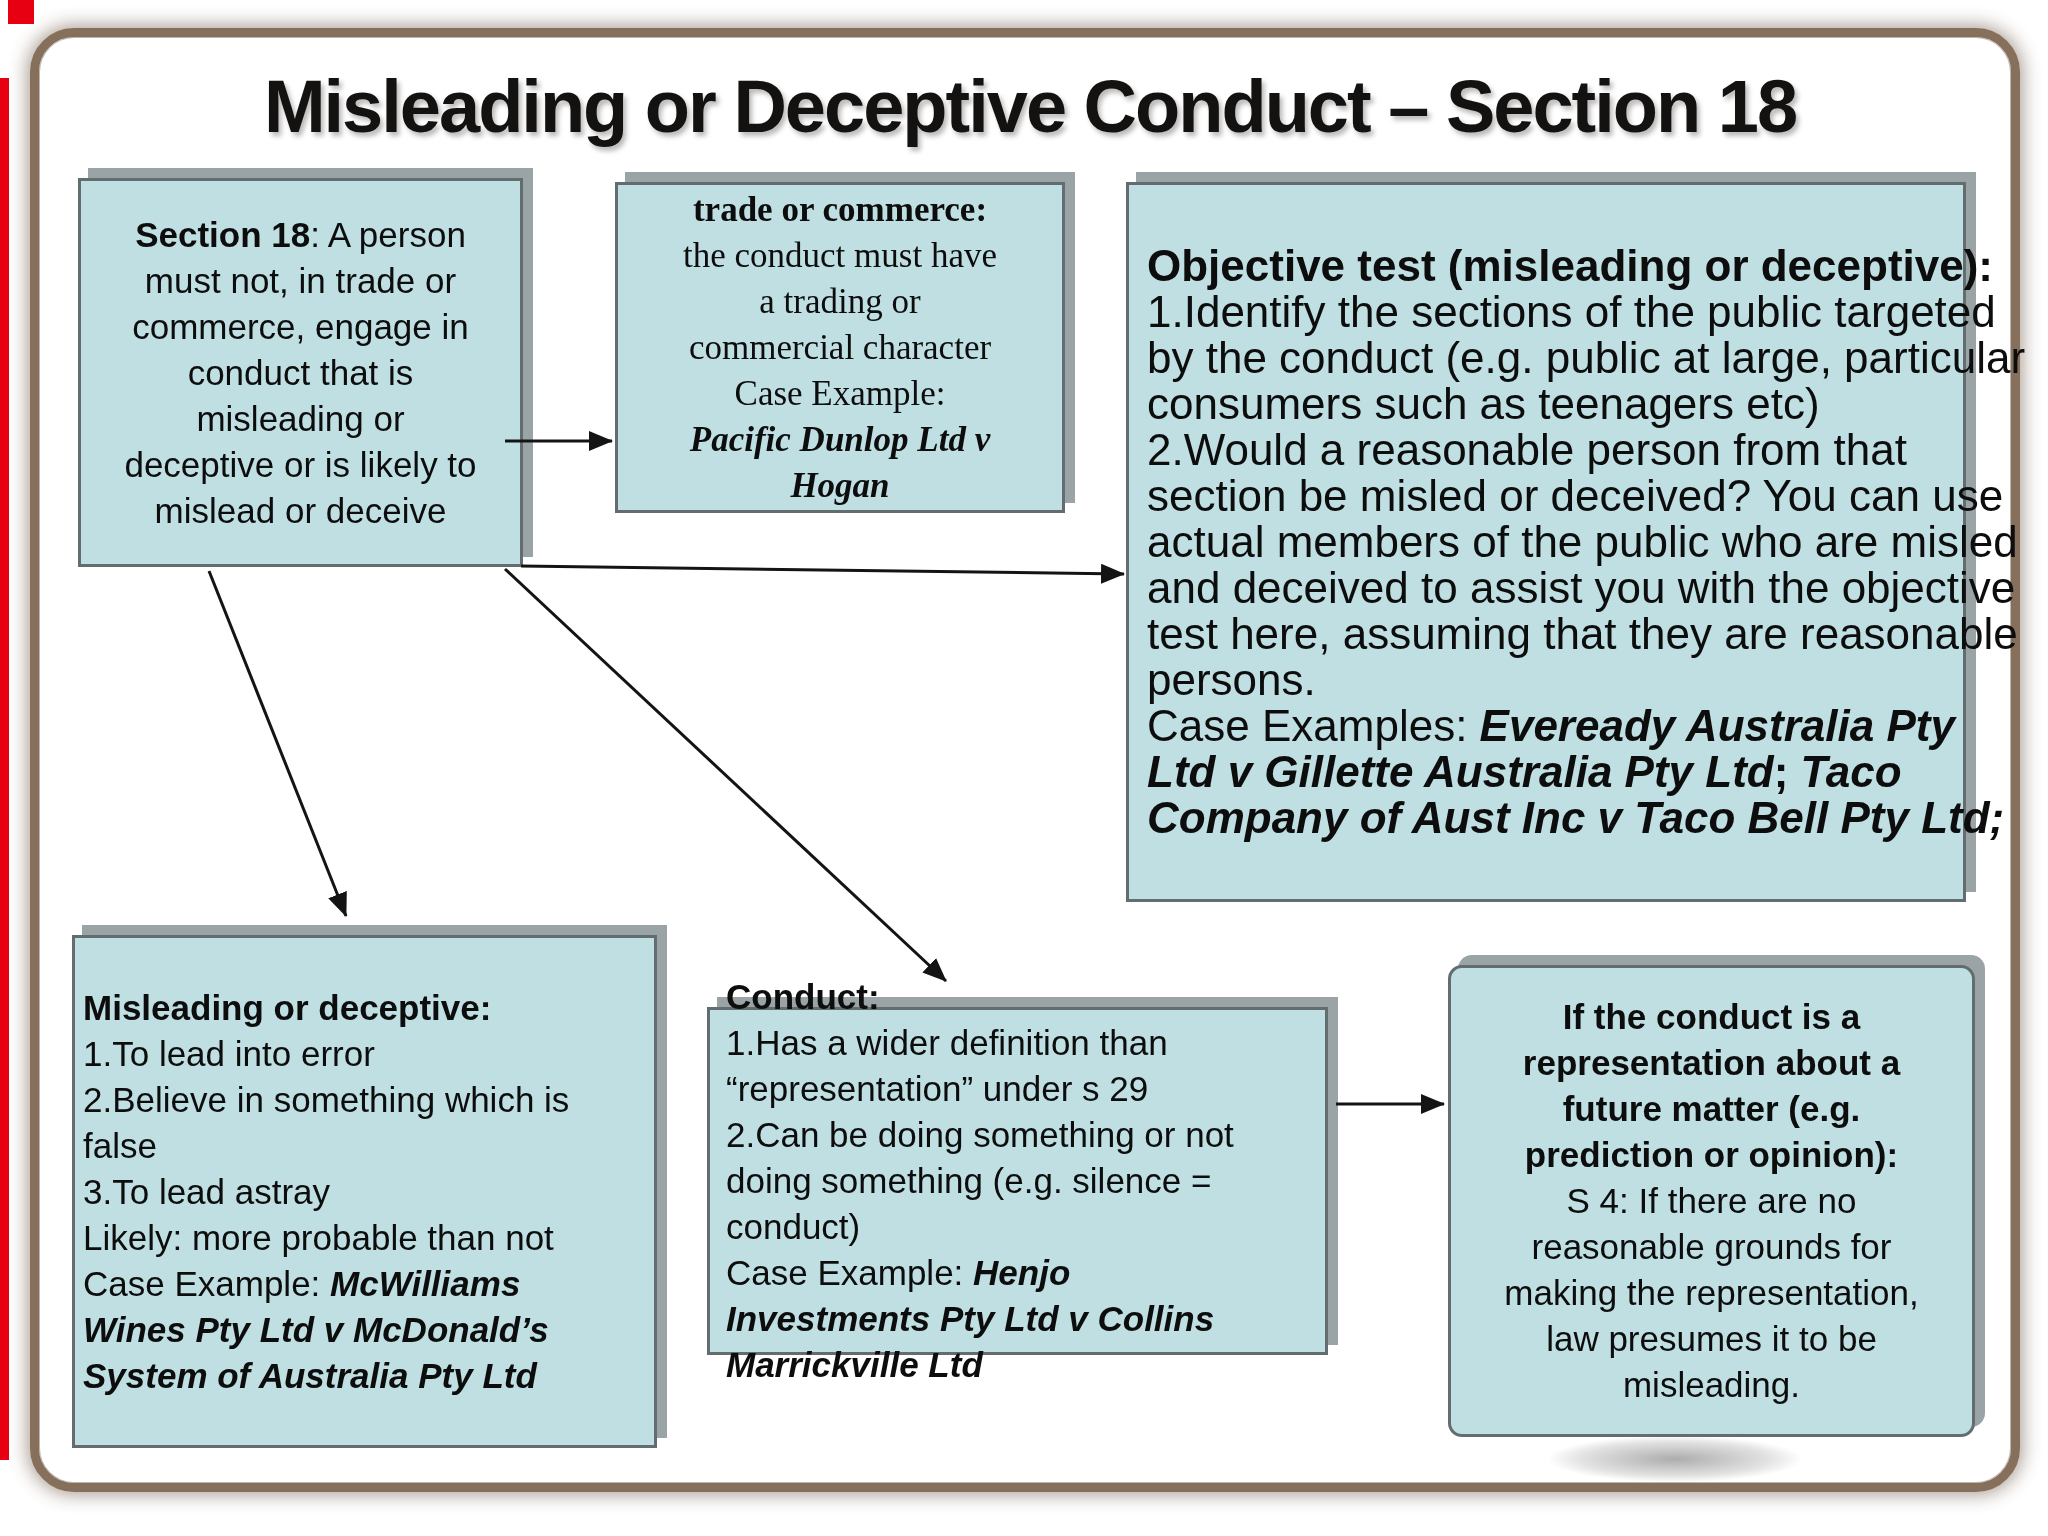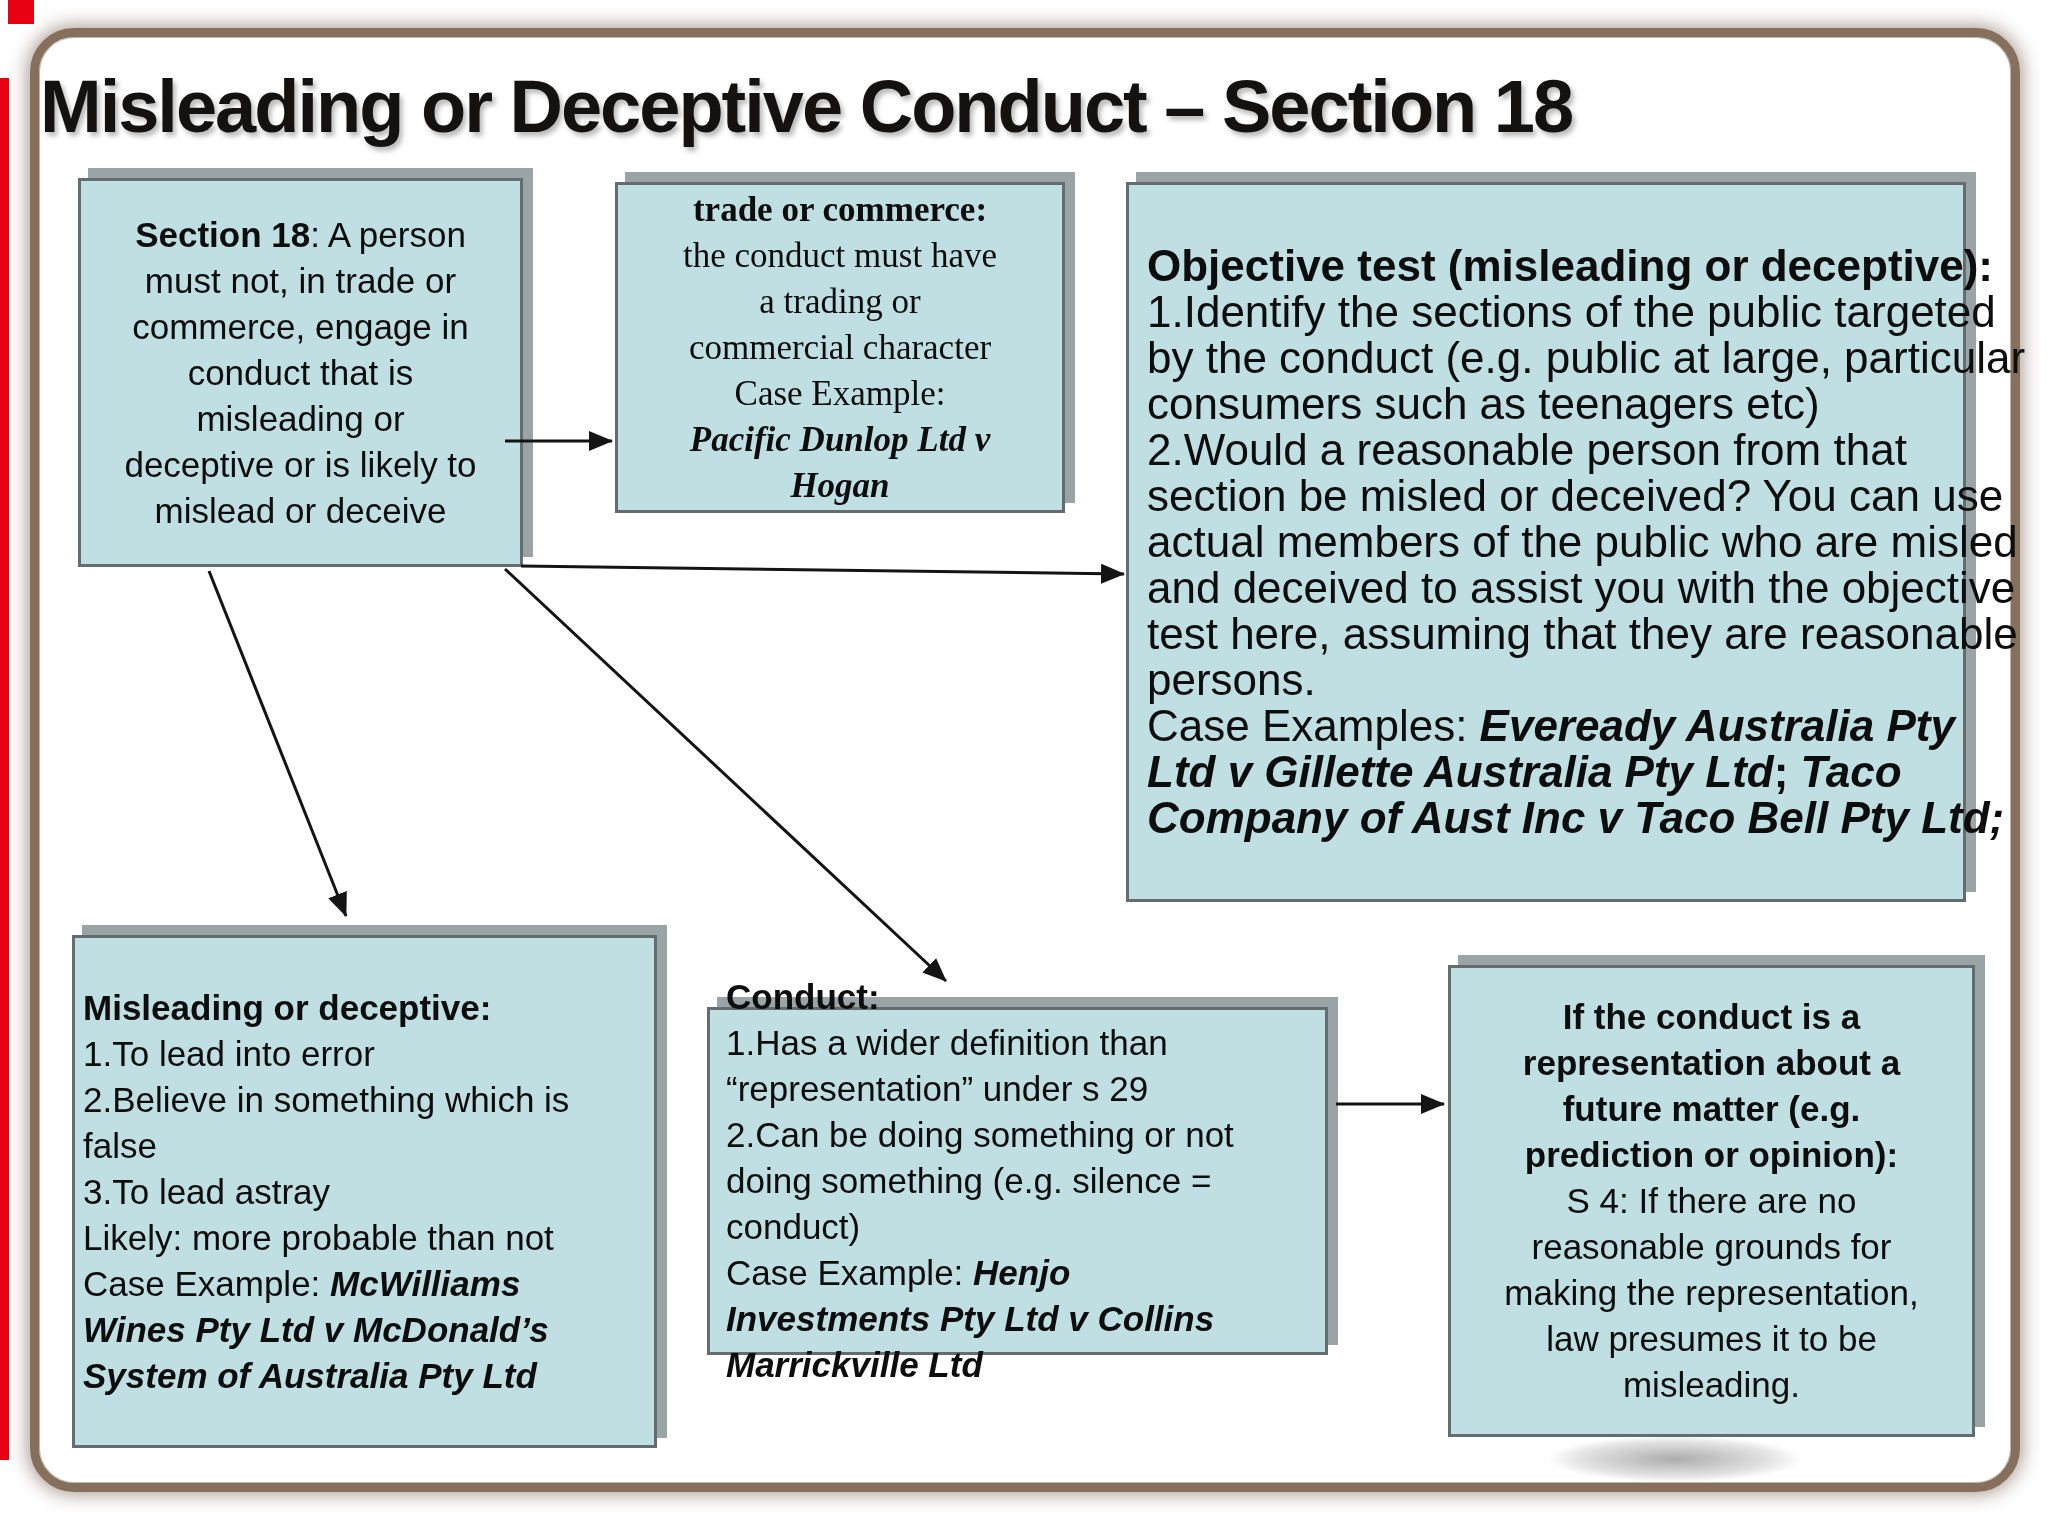--- a/index.html
+++ b/index.html
@@ -10,21 +10,21 @@
   }
   .red-shape{position:absolute;background:var(--red-accent,#e60012);}
   .frame{
     position:absolute;left:30px;top:28px;width:1990px;height:1464px;
     box-sizing:border-box;border:9px solid var(--frame-border,#86705c);
     border-radius:44px;background:#fff;
     box-shadow:0 0 18px 3px rgba(70,45,25,.45), inset 0 0 0 1px rgba(70,45,25,.35);
   }
   .title{
     position:absolute;left:40px;top:64px;width:1980px;
-    text-align:left;font-size:74px;font-weight:bold;letter-spacing:-2px;
+    text-align:center;font-size:74px;font-weight:bold;letter-spacing:-2px;
     color:var(--title-color,#141210);
     text-shadow:3px 4px 5px rgba(0,0,0,.28);
     white-space:nowrap;
   }
   .box{
     position:absolute;box-sizing:border-box;
     background:var(--box-fill,#bfdfe3);
     border:3px solid var(--box-border,#636d70);
     box-shadow:10px -10px 0 0 var(--box-shadow,#9aa3a5);
     color:var(--text-color,#0d0d0d);
@@ -34,21 +34,21 @@
   .box .line{white-space:nowrap;}
   .box.center{text-align:center;}
   .box.left{text-align:left;}
   .b{font-weight:bold;}
   .i{font-style:italic;}
   #box-section18{left:78px;top:178px;width:445px;height:389px;}
   #box-trade{left:615px;top:182px;width:450px;height:331px;font-family:Liberation Serif, serif;}
   #box-objective{left:1126px;top:182px;width:840px;height:720px;font-size:44px;line-height:46px;padding:0 18px;}
   #box-misleading{left:72px;top:935px;width:585px;height:513px;padding:0 8px;}
   #box-conduct{left:707px;top:1007px;width:621px;height:348px;padding:0 16px;font-size:35px;line-height:46px;}
-  #box-future{left:1448px;top:965px;width:527px;height:472px;padding:0 8px;}
+  #box-future{left:1448px;top:965px;width:527px;height:472px;padding:0 8px;border-radius:14px;}
   .arrows{position:absolute;left:0;top:0;width:2048px;height:1536px;pointer-events:none;}
   .soft-shadow{
     position:absolute;left:1505px;top:1428px;width:340px;height:62px;
     background:radial-gradient(ellipse closest-side, rgba(105,105,105,.55), rgba(140,140,140,.25) 55%, rgba(160,160,160,0) 75%);
   }
 </style>
 </head>
 <body style="--background: #ffffff; --box-fill: #bfdfe3; --box-border: #636d70; --box-shadow: #9aa3a5; --frame-border: #86705c; --red-accent: #e60012; --arrow: #141414; --title-color: #141210; --text-color: #0d0d0d;">
 
 <div class="red-shape" style="left:8px;top:0;width:26px;height:24px;"></div>

